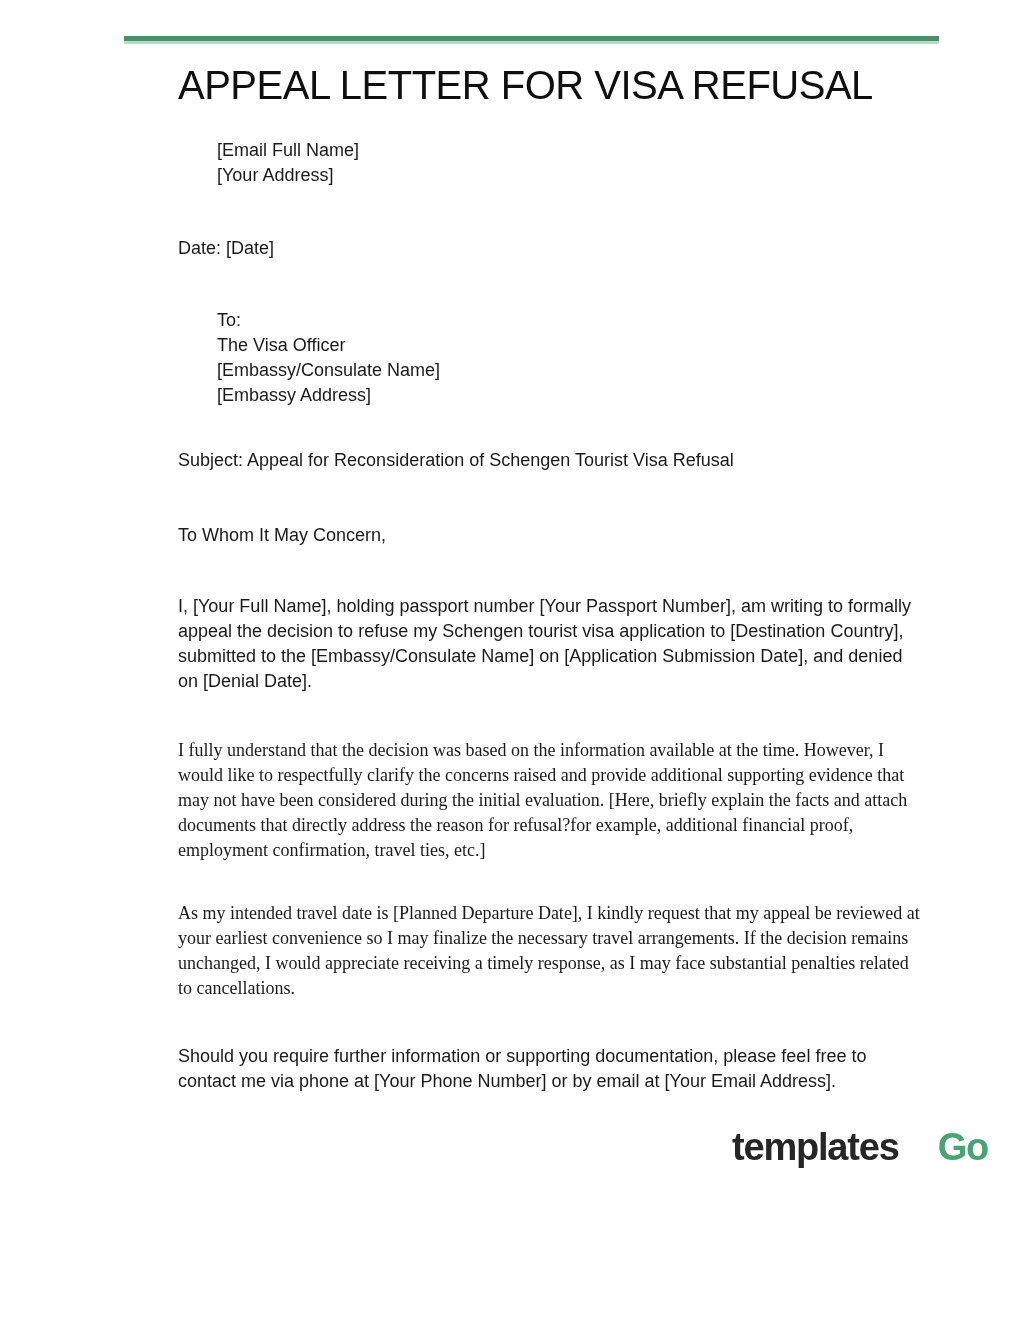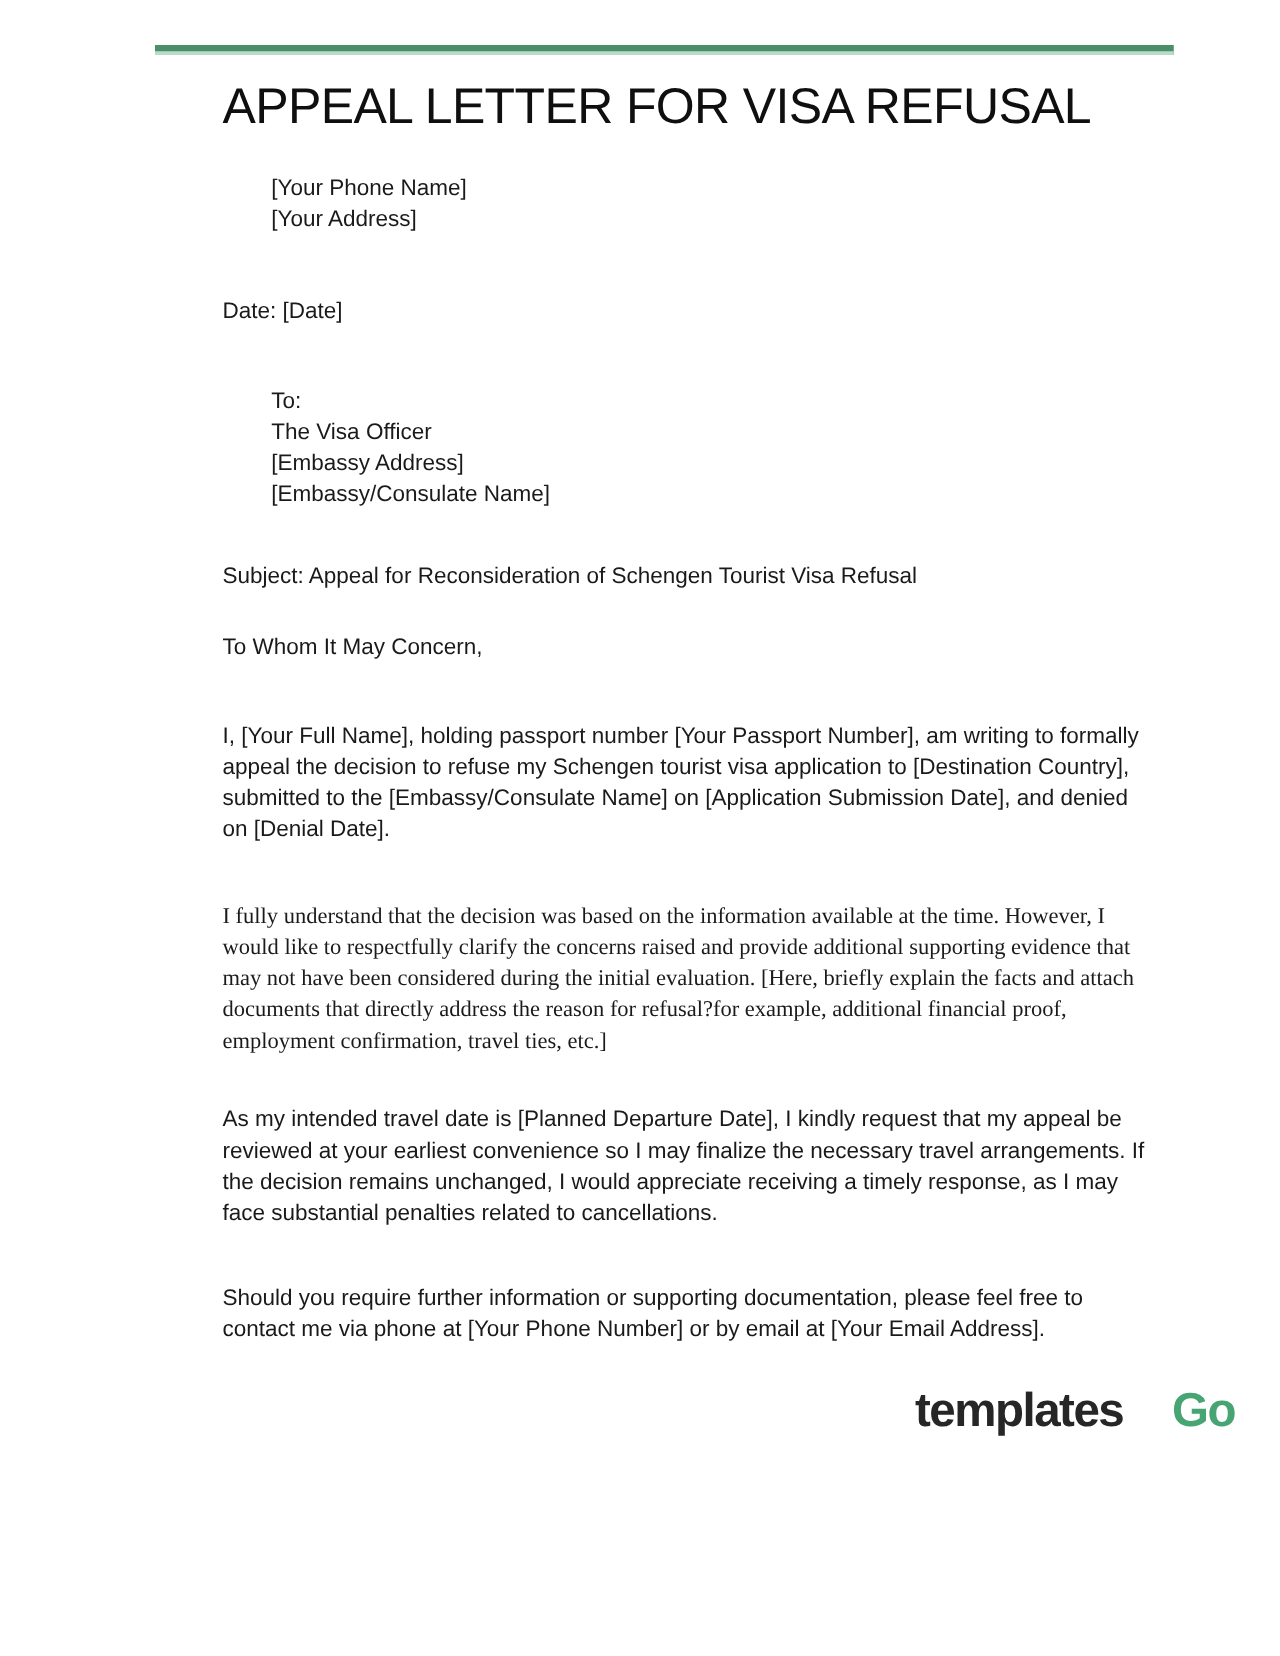--- a/index.html
+++ b/index.html
@@ -29,25 +29,25 @@
     font-weight: 400;
     letter-spacing: -0.5px;
     color: #0f0f0f;
     white-space: nowrap;
   }
   p { margin: 0; font-size: 18px; line-height: 25px; color: #1a1a1a; }
   .sender-block { margin-top: 29px; }
   .date-line { margin-top: 48px; }
   .recipient-block { margin-top: 47px; }
   .subject-line { margin-top: 40px; }
-  .salutation { margin-top: 32px; }
+  .salutation { margin-top: 50px; }
   .para-1 { margin-top: 46px; }
   .para-2 { margin-top: 45px; }
   .para-3 { margin-top: 44px; font-family: Liberation Serif, serif; }
-  .para-4 { margin-top: 38px; }
+  .para-4 { margin-top: 38px; font-family: Liberation Serif, serif; }
   .para-5 { margin-top: 43px; }
   .footer {
     margin-top: 34px;
     text-align: right;
     padding-right: 36px;
   }
   .logo {
     display: inline-block;
     font-size: 38px;
     font-weight: 700;
@@ -63,31 +63,31 @@
 
 <div class="page">
 
   <div class="accent-bar"></div>
 
   <div class="content">
 
     <h1 class="doc-title">APPEAL LETTER FOR VISA REFUSAL</h1>
 
     <div class="sender-block">
-      <p>[Your Phone Name]</p>
+      <p>[Email Full Name]</p>
       <p>[Your Address]</p>
     </div>
 
     <p class="date-line">Date: [Date]</p>
 
     <div class="recipient-block">
       <p>To:</p>
       <p>The Visa Officer</p>
+      <p>[Embassy/Consulate Name]</p>
       <p>[Embassy Address]</p>
-      <p>[Embassy/Consulate Name]</p>
     </div>
 
     <p class="subject-line">Subject: Appeal for Reconsideration of Schengen Tourist Visa Refusal</p>
 
     <p class="salutation">To Whom It May Concern,</p>
 
     <p class="para-1">I, [Your Full Name], holding passport number [Your Passport Number], am writing to formally appeal the decision to refuse my Schengen tourist visa application to [Destination Country], submitted to the [Embassy/Consulate Name] on [Application Submission Date], and denied on [Denial Date].</p>
 
 
     <p class="para-3">I fully understand that the decision was based on the information available at the time. However, I would like to respectfully clarify the concerns raised and provide additional supporting evidence that may not have been considered during the initial evaluation. [Here, briefly explain the facts and attach documents that directly address the reason for refusal?for example, additional financial proof, employment confirmation, travel ties, etc.]</p>

